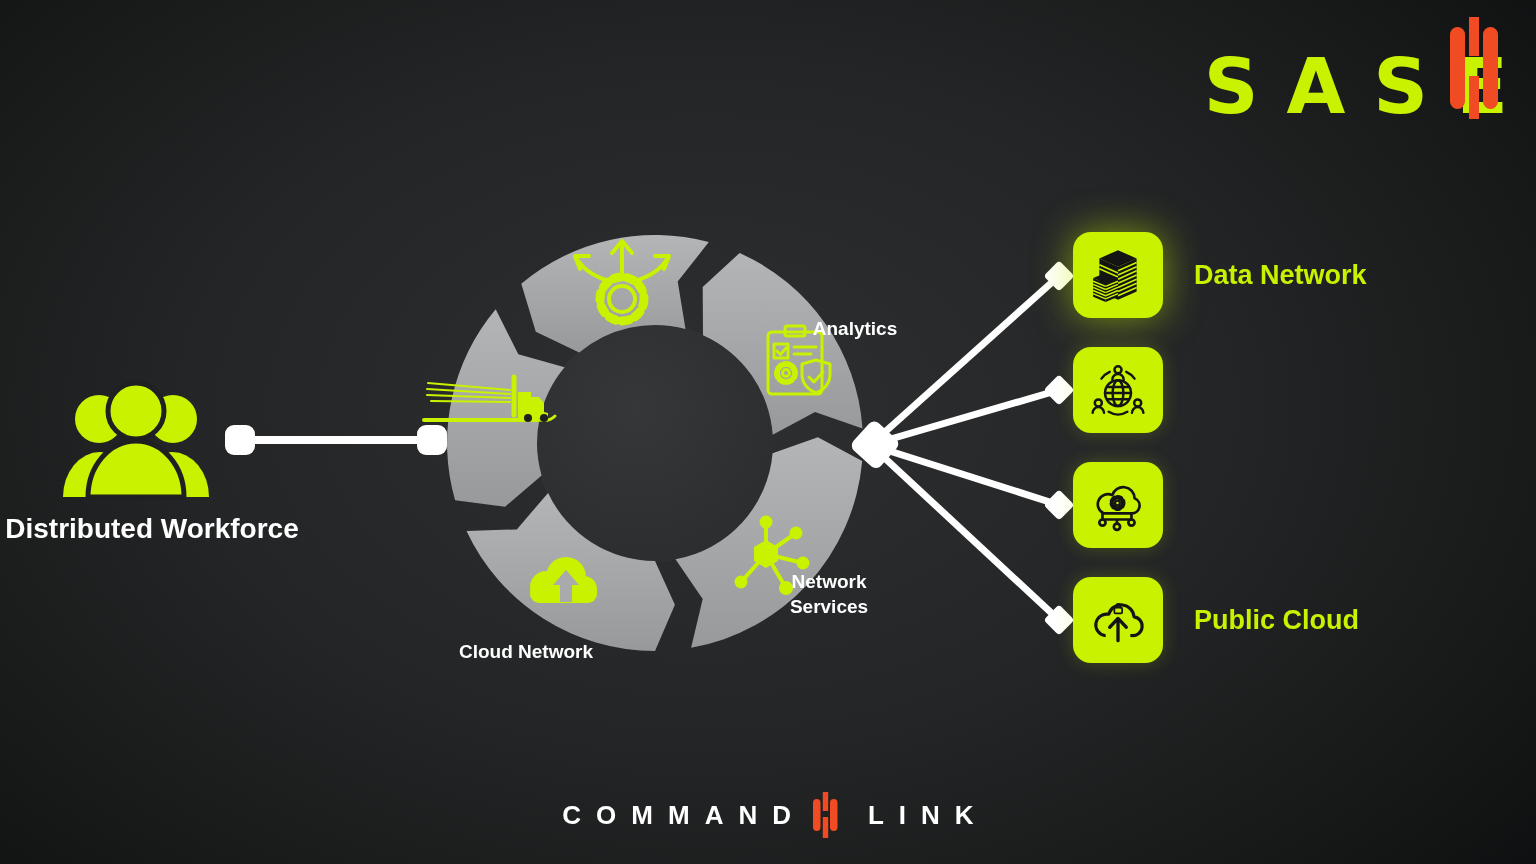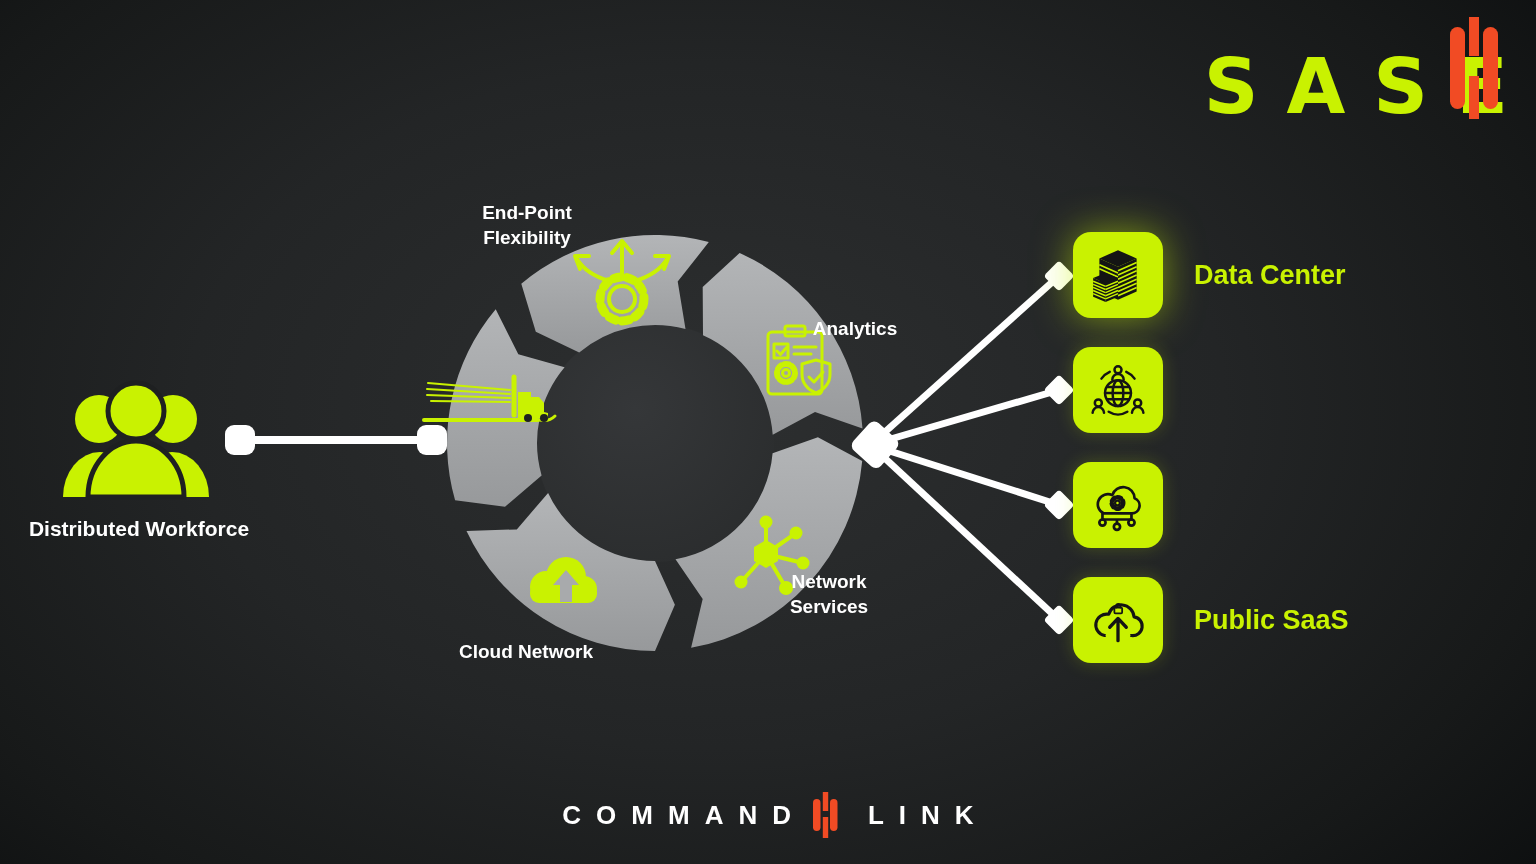--- a/index.html
+++ b/index.html
@@ -15,22 +15,22 @@
     color:#c9f201;
   }
   .corner-logo{position:absolute;top:17px;right:38px;}
   .scene{position:absolute;left:0;top:0;}
   .lbl{
     position:absolute;color:#ffffff;font-size:19px;font-weight:700;line-height:25px;
     text-align:center;transform:translate(-50%,-50%);white-space:pre-line;
   }
   .lbl.wide{white-space:nowrap;}
   .wf-label{
-    position:absolute;left:139px;top:529px;transform:translate(-50%,-50%);
-    color:#fff;font-size:21px;font-weight:700;white-space:nowrap;
+    position:absolute;left:152px;top:529px;transform:translate(-50%,-50%);
+    color:#fff;font-size:28px;font-weight:700;white-space:nowrap;
   }
   .dest-box{
     position:absolute;left:1073px;width:90px;height:86px;border-radius:18px;
     background:#c9f201;display:flex;align-items:center;justify-content:center;
     box-shadow:0 0 18px rgba(201,242,2,.22);
   }
   .dest-box.glow{box-shadow:0 0 38px rgba(201,242,2,.55);}
   .dest-label{
     position:absolute;left:1194px;height:86px;display:flex;align-items:center;
     color:#c9f201;font-size:27px;font-weight:700;white-space:nowrap;
@@ -156,21 +156,20 @@
       <path d="M766,554 L766,522 M766,554 L796,533 M766,554 L803,563 M766,554 L786,588 M766,554 L741,582"></path>
       <path d="M766,540 l12,7 v14 l-12,7 -12,-7 v-14 z" stroke="none"></path>
       <circle cx="766" cy="522" r="6.5" stroke="none"></circle>
       <circle cx="796" cy="533" r="6.5" stroke="none"></circle>
       <circle cx="803" cy="563" r="6.5" stroke="none"></circle>
       <circle cx="786" cy="588" r="7" stroke="none"></circle>
       <circle cx="741" cy="582" r="6.5" stroke="none"></circle>
     </g>
   </svg>
 
-  <div class="lbl" style="left:527px;top:225px;width:130px;">End-Point Flexibility</div>
   <div class="lbl wide" style="left:855px;top:291px;margin-top:37px;">Analytics</div>
   <div class="lbl wide" style="left:526px;top:651px;">Cloud Network</div>
   <div class="lbl" style="left:829px;top:594px;width:110px;">Network Services</div>
 
   <div class="wf-label">Distributed Workforce</div>
 
   <div class="dest-box glow" style="top:232px;">
     <svg width="58" height="58" viewBox="0 0 56 56">
       <g fill="#141414">
         <polygon points="28,4 46,12 28,20 10,12"></polygon>
@@ -185,21 +184,21 @@
         <polygon points="16,26 28,31 16,36 4,31"></polygon>
         <polygon points="16,36 28,31 28,49 16,54"></polygon>
         <polygon points="4,31 16,36 16,54 4,49"></polygon>
       </g>
       <g stroke="#c9f201" stroke-width="1.4">
         <path d="M16,39 L28,34 M16,42 L28,37 M16,45 L28,40 M16,48 L28,43 M16,51 L28,46"></path>
         <path d="M4,34 L16,39 M4,37 L16,42 M4,40 L16,45 M4,43 L16,48 M4,46 L16,51"></path>
       </g>
     </svg>
   </div>
-  <div class="dest-label" style="top:232px;">Data Center</div>
+  <div class="dest-label" style="top:232px;">Data Network</div>
 
   <div class="dest-box" style="top:347px;">
     <svg width="58" height="58" viewBox="0 0 56 56" fill="none" stroke="#141414" stroke-width="2.4" stroke-linecap="round">
       <circle cx="28" cy="31" r="12.5"></circle>
       <ellipse cx="28" cy="31" rx="5.2" ry="12.5"></ellipse>
       <path d="M15.5,31 H40.5 M17.5,25 H38.5 M17.5,37 H38.5"></path>
       <path d="M12,17 A20,20 0 0 1 20,10.5 M36,10.5 A20,20 0 0 1 44,17"></path>
       <path d="M19,49 A17,17 0 0 0 37,49"></path>
       <circle cx="28" cy="8.5" r="3.4"></circle>
       <path d="M22.5,18 a5.5,5.5 0 0 1 11,0"></path>
@@ -226,21 +225,21 @@
     <svg width="58" height="58" viewBox="0 0 56 56" fill="none" stroke="#141414" stroke-width="3" stroke-linecap="round" stroke-linejoin="round">
       <path d="M15,43 h26 a9,9 0 0 0 2.5,-18 a12.5,12.5 0 0 0 -24.5,-2.5 a9,9 0 0 0 -4,20.5 z"></path>
       <path d="M20,43 h16" stroke="#c9f201" stroke-width="8"></path>
       <path d="M28,48 V28 M20,35 L28,26.5 L36,35" stroke-width="3.2"></path>
       <g stroke-width="1.7">
         <rect x="24.5" y="16" width="7.5" height="5.5" rx="1"></rect>
         <path d="M26.3,16 v-1.6 a2,2 0 0 1 4,0 V16"></path>
       </g>
     </svg>
   </div>
-  <div class="dest-label" style="top:577px;">Public SaaS</div>
+  <div class="dest-label" style="top:577px;">Public Cloud</div>
 
   <div class="footer">
     <span class="word">COMMAND</span>
     <svg width="33" height="46" viewBox="0 0 33 46">
       <rect x="0" y="7" width="7.5" height="32" rx="3.7" fill="#f14b24"></rect>
       <rect x="17" y="7" width="7.5" height="32" rx="3.7" fill="#f14b24"></rect>
       <rect x="9.8" y="0" width="5.4" height="19" fill="#f14b24"></rect>
       <rect x="9.8" y="25" width="5.4" height="21" fill="#f14b24"></rect>
     </svg>
     <span class="word">LINK</span>

